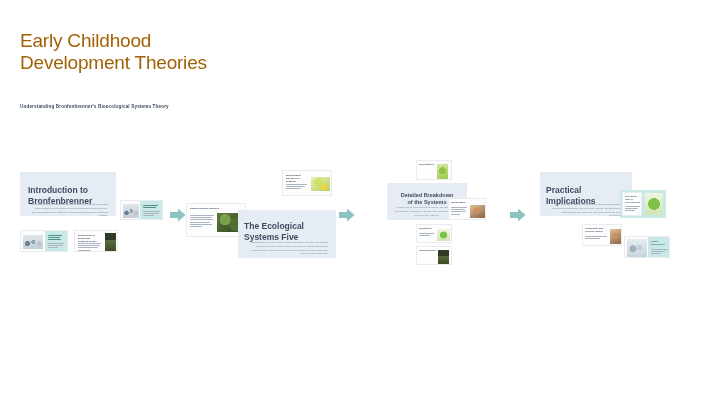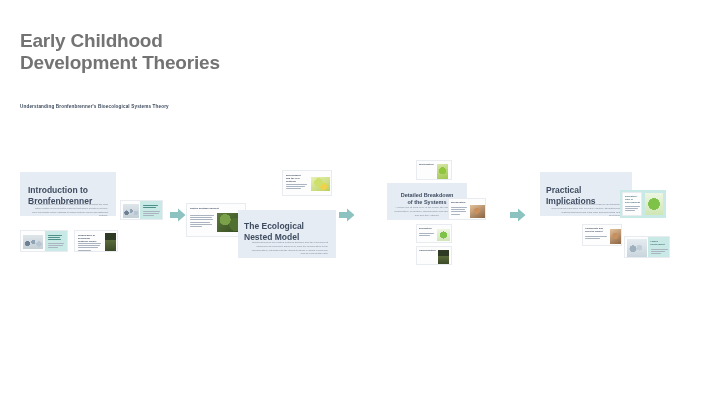--- a/index.html
+++ b/index.html
@@ -18,23 +18,23 @@
 
   
   #header {
     position: absolute;
     left: 20px;
     top: 30px;
     width: 420px;
   }
   #page-title {
     font-size: 19px;
-    font-weight: bold;
+    font-weight: normal;
     line-height: 1.15;
-    color: #737373;
+    color: #a16207;
     letter-spacing: -0.2px;
     white-space: pre-line;
   }
   #page-subtitle {
     margin-top: 30px;
     font-size: 4.6px;
     font-weight: bold;
     color: #3f4c60;
     letter-spacing: 0.15px;
   }
@@ -266,21 +266,21 @@
       <div class="lines" style="left:3px; top:13px; width:21px;">
           <i style="width:100%"></i>
           <i style="width:90%"></i>
           <i style="width:70%"></i>
         </div>
       <div class="photo citrus" style="left:28px; top:6px; width:19px; height:14px;"></div>
     </div>
 
     <div class="slide hero" style="left:52px; top:50px; width:98px; height:48px;">
       <div class="s-title" style="top:11px; width:84px;">The Ecological
-Nested Model</div>
+Systems Five</div>
       <div class="s-body" style="top:31px; width:80px;">Bronfenbrenner's five nested systems describe how the environment influences development. Each layer, from the microsystem to the chronosystem, interacts with the others to shape a child's experience and developmental path.</div>
     </div>
   </div>
 
   <div class="arrow" style="left:339px;">
     <svg width="16" height="14" viewBox="0 0 16 14" aria-hidden="true">
       <path d="M0 4 H8 V0.5 L15.5 7 L8 13.5 V10 H0 Z" fill="#8cc3c0"></path>
     </svg>
   </div>
 

